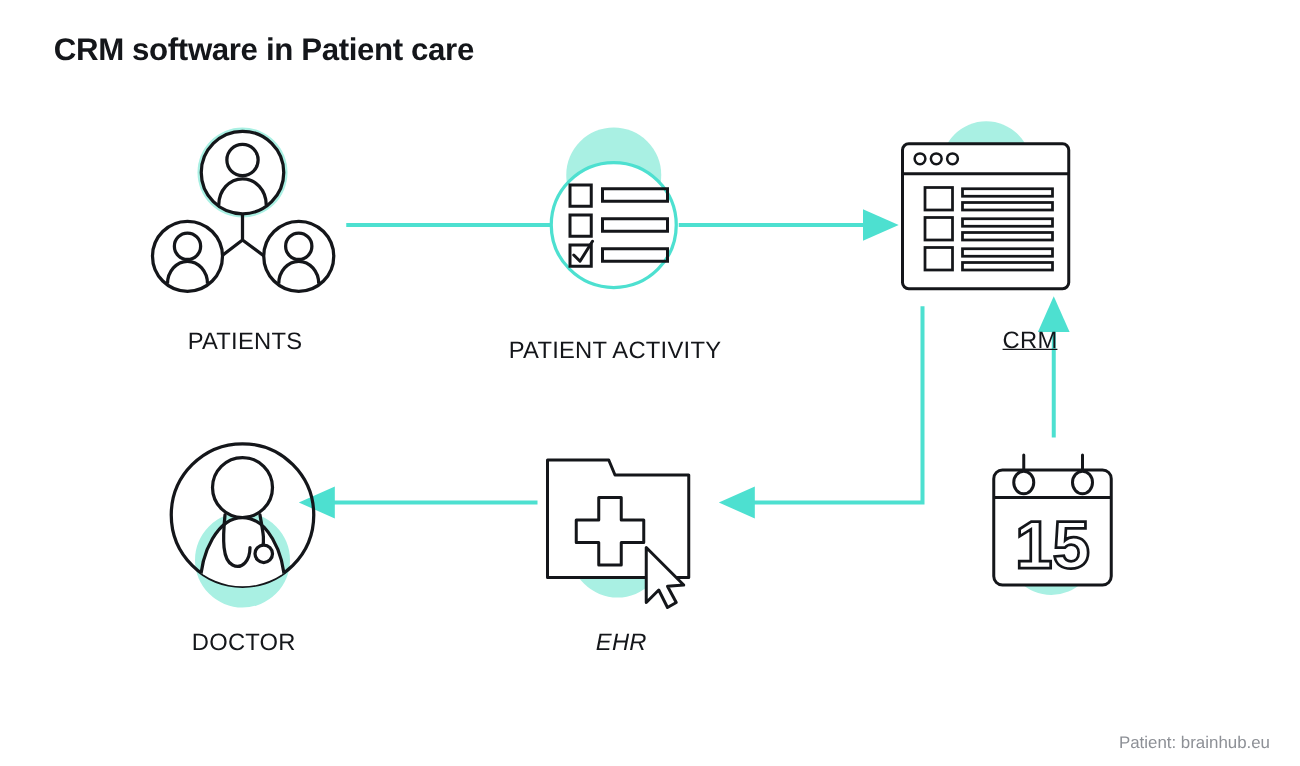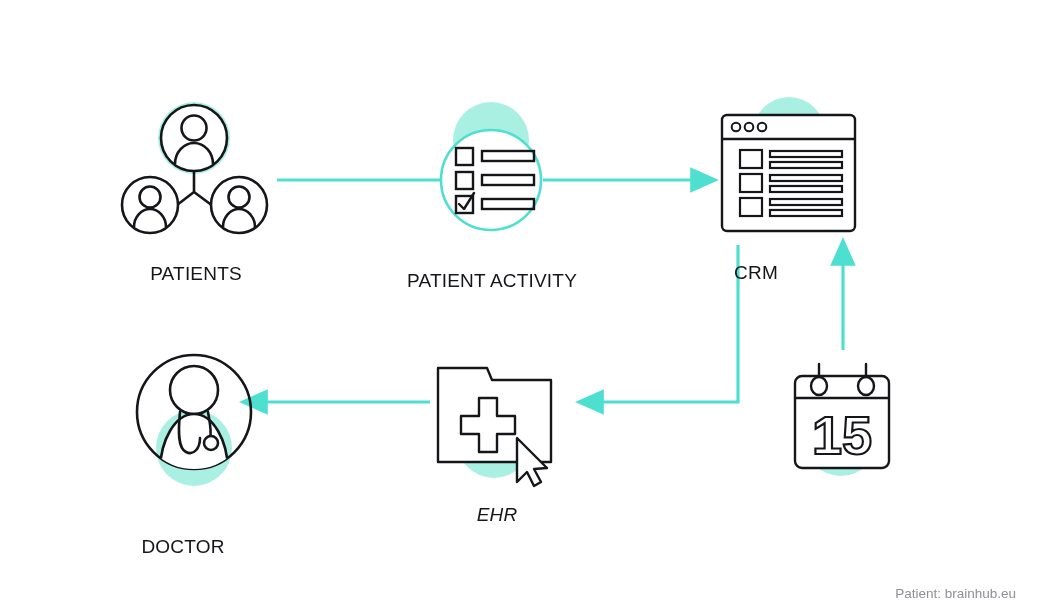--- a/index.html
+++ b/index.html
@@ -38,20 +38,21 @@
     text-align:center;
   }
   svg{display:block;}
   .stage{position:absolute;left:0;top:0;width:1040px;height:613px;}
 </style>
 </head>
 <body>
 
 <div class="stage">
 
+  <div class="title">CRM software in Patient care</div>
 
   <svg id="canvas" viewBox="0 0 1040 613" xmlns="http://www.w3.org/2000/svg">
 
     <defs>
       <marker id="ah-right" markerWidth="10" markerHeight="10" refX="1.2" refY="4" orient="auto">
         <path d="M0,0 L9,4 L0,8 Z" fill="#4de0d0"></path>
       </marker>
       <marker id="ah-left" markerWidth="10" markerHeight="10" refX="1.2" refY="4" orient="auto">
         <path d="M0,0 L9,4 L0,8 Z" fill="#4de0d0"></path>
       </marker>
@@ -168,18 +169,18 @@
       <g fill="#ffffff" stroke="#14161a" stroke-width="2.4">
         <ellipse cx="819" cy="386" rx="8" ry="9"></ellipse>
         <ellipse cx="866" cy="386" rx="8" ry="9"></ellipse>
       </g>
       <text x="842" y="454" text-anchor="middle" font-family="Liberation Sans, sans-serif" font-size="54" font-weight="bold" fill="#ffffff" stroke="#14161a" stroke-width="2.2">15</text>
     </g>
   </svg>
 
   <div class="node-label" style="left:196px; top:263px;">PATIENTS</div>
   <div class="node-label" style="left:492px; top:252px;margin-top:18px;">PATIENT ACTIVITY</div>
-  <div class="node-label" style="left:756px; top:262px;">CRM</div>
+  <div class="node-label" style="left:824px; top:262px;text-decoration:underline;">CRM</div>
   <div class="node-label" style="left:497px; top:504px;font-style:italic;">EHR</div>
-  <div class="node-label" style="left:183px; top:504px;margin-top:32px;">DOCTOR</div>
+  <div class="node-label" style="left:195px; top:504px;">DOCTOR</div>
 
   <div class="source">Patient: brainhub.eu</div>
 </div>
 
 </body></html>

